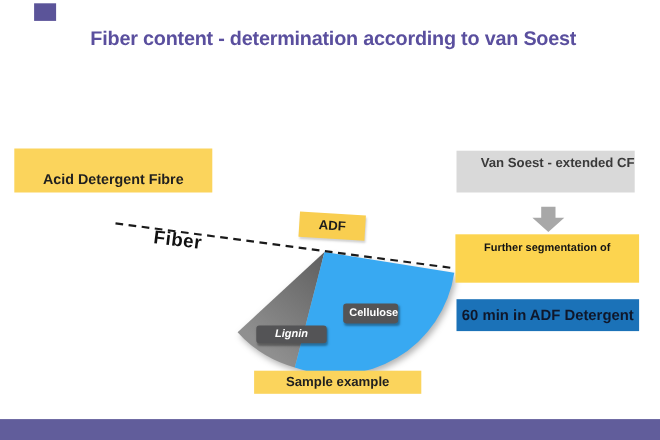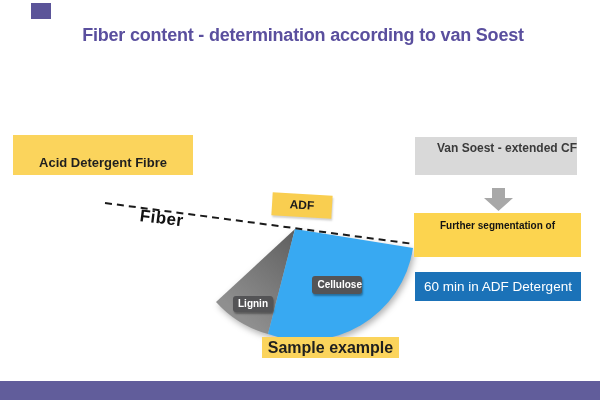--- a/index.html
+++ b/index.html
@@ -18,40 +18,40 @@
   #gray-box{
     left:415px;top:137px;width:162px;height:38px;background:#d9d9d9;
     text-align:right;color:#3a3a3a;font-weight:bold;font-size:12px;line-height:18px;padding-top:2px;box-sizing:border-box;
   }
   #further-box{
     left:414px;top:213px;width:167px;height:44px;background:#fcd44f;
     text-align:center;color:#141414;font-weight:bold;font-size:10px;line-height:21px;padding-top:2px;box-sizing:border-box;
   }
   #blue-box{
     left:415px;top:272px;width:166px;height:29px;background:#1b72b8;
-    text-align:center;color:#ffffff;font-weight:normal;font-size:13.5px;line-height:29px;
+    text-align:center;color:#0f172a;font-weight:bold;font-size:13.5px;line-height:29px;
   }
   #fan-svg{left:0;top:0;width:600px;height:400px;}
   .fan{filter:drop-shadow(2px 3px 3px rgba(0,0,0,0.30));}
   #fiber-label{
     left:141px;top:206px;font-size:17px;font-weight:bold;color:#111111;
     transform:rotate(7deg);transform-origin:left top;letter-spacing:0.5px;
   }
   #adf-chip{
     left:272px;top:194px;width:60px;height:23px;background:#f9ce50;
     text-align:center;font-size:12px;font-weight:bold;color:#1c1c1c;line-height:23px;
     transform:rotate(3.5deg);box-shadow:1px 2px 2px rgba(0,0,0,0.18);
   }
   .seg-chip{
     background:#545456;color:#ffffff;font-weight:bold;font-size:10px;
     text-align:center;border-radius:3px;box-shadow:1px 2px 2px rgba(0,0,0,0.35);
   }
   #cellulose-chip{left:312px;top:276px;width:50px;height:18px;line-height:17px;text-align:right;}
-  #lignin-chip{left:233px;top:296px;width:40px;height:16px;line-height:16px;}
-  #sample-box{left:231px;top:337px;width:137px;height:21px;font-size:16px;line-height:21px;margin-left:31px;}
+  #lignin-chip{left:233px;top:296px;width:64px;height:16px;line-height:16px;font-style:italic;}
+  #sample-box{left:231px;top:337px;width:152px;height:21px;font-size:12px;line-height:21px;}
   #footer-bar{left:0;top:381px;width:600px;height:19px;background:#615d9b;}
 </style>
 </head>
 <body>
 
 <div id="slide">
 
   <div id="corner-square" class="abs"></div>
 
   <div id="title" class="abs">Fiber content - determination according to van Soest</div>

